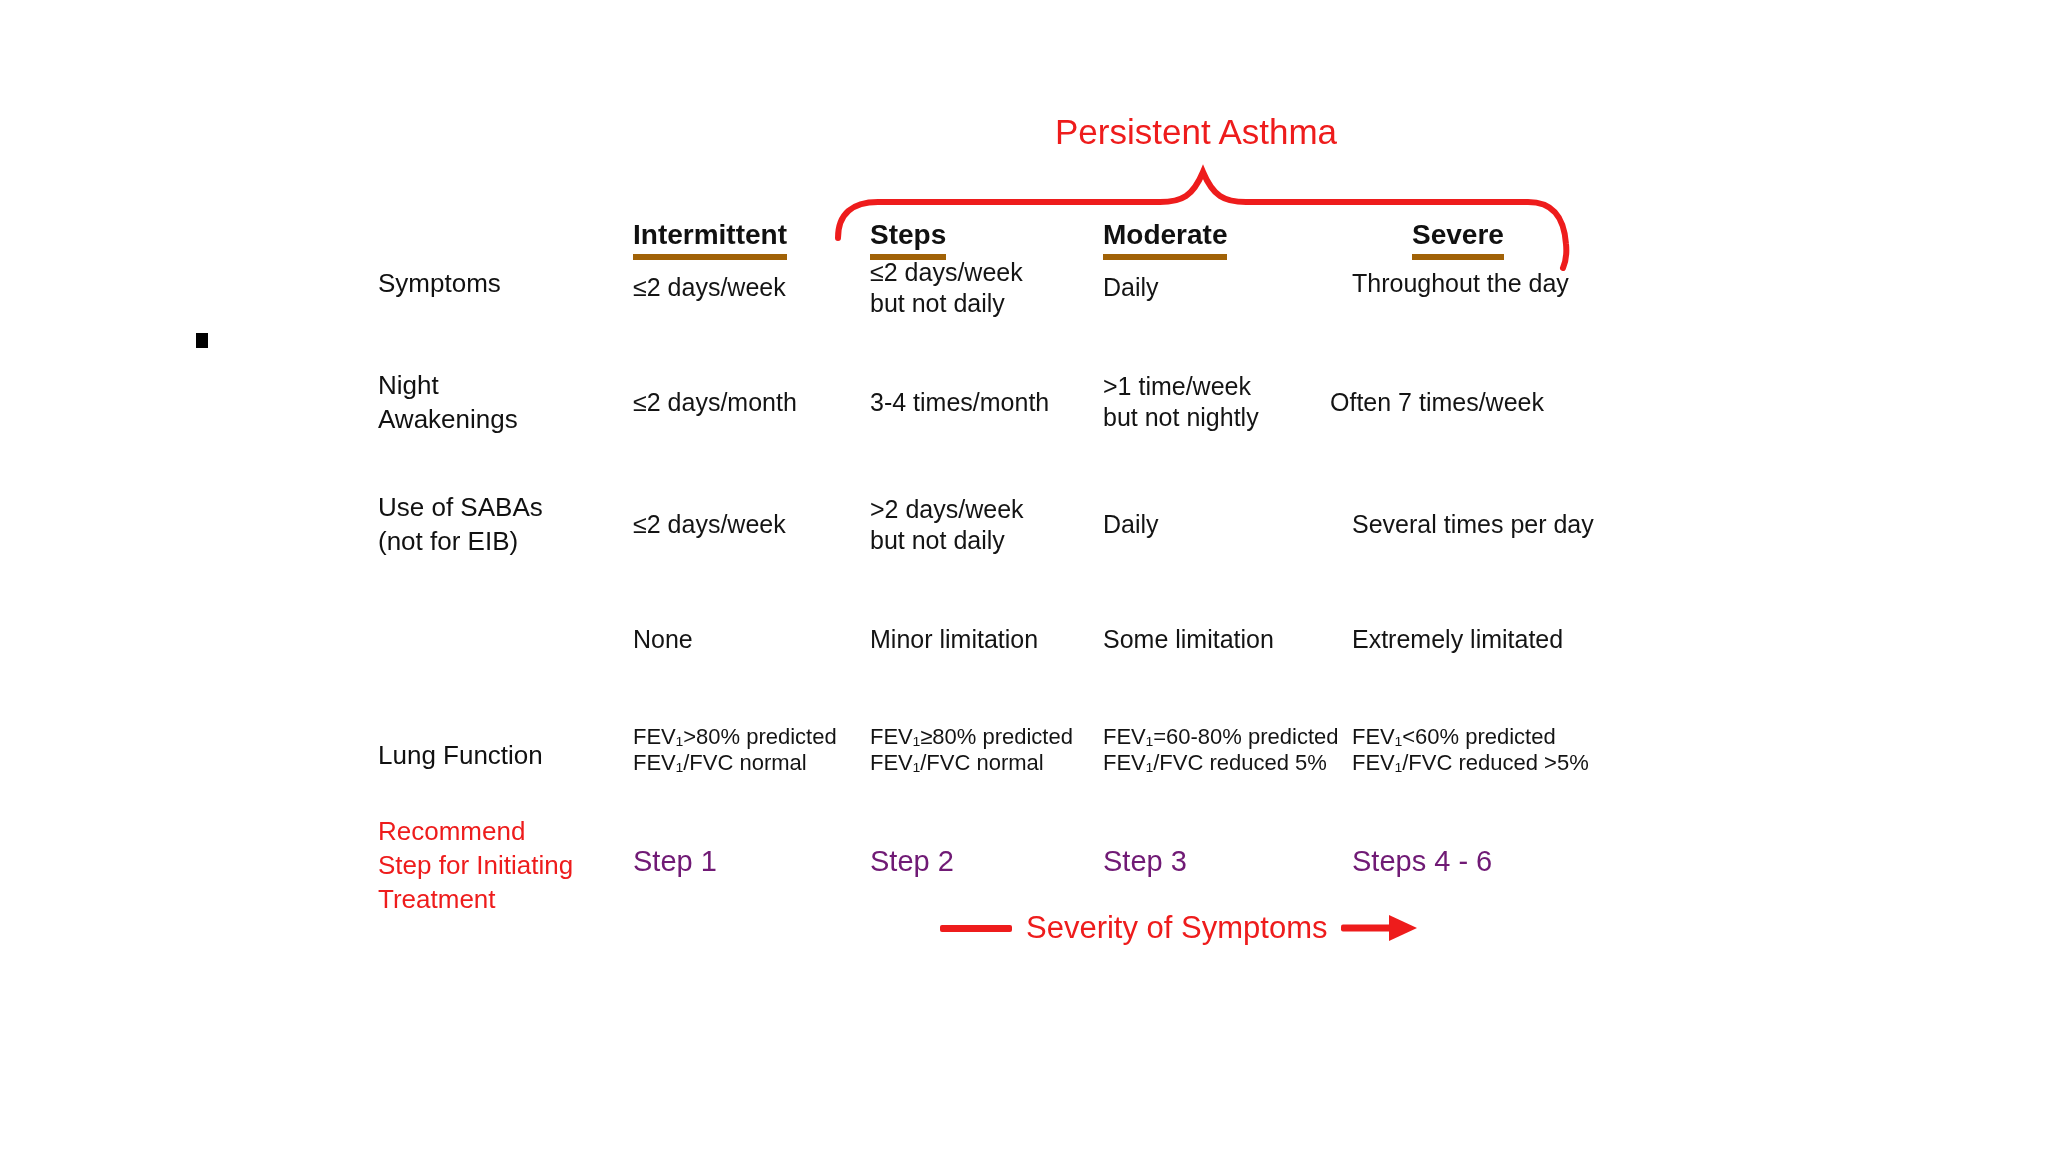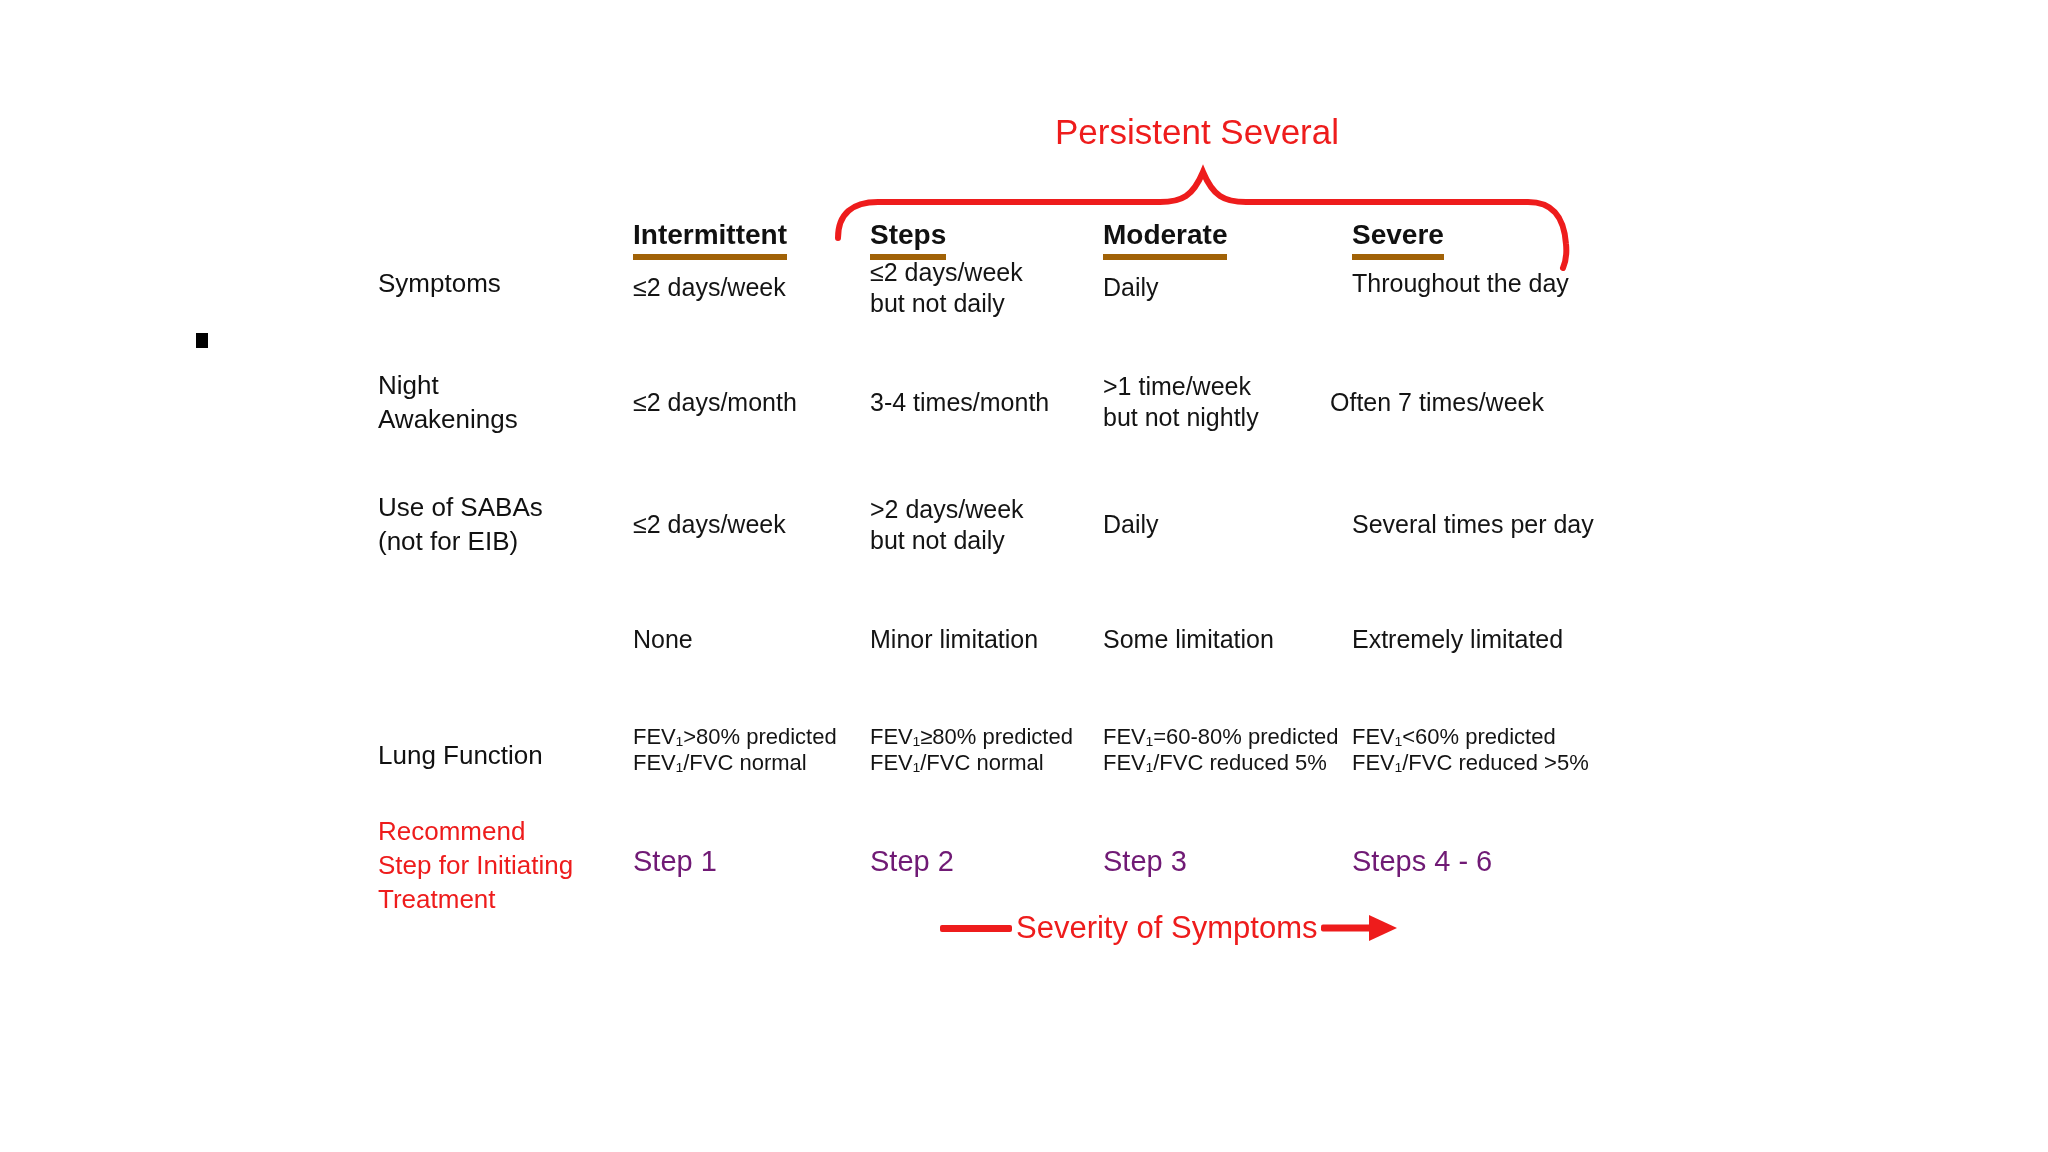--- a/index.html
+++ b/index.html
@@ -76,50 +76,50 @@
     font-size: 29px;
     color: #701a75;
     white-space: nowrap;
   }
 
   .severity {
     position: absolute;
     left: 940px; top: 910px;
     display: flex;
     align-items: center;
-    gap: 4px;
+    gap: 14px;
   }
   .severity-line {
     width: 72px; height: 7px;
     background: #ee1c1c;
     border-radius: 2px;
   }
   .severity-caption {
     font-size: 31px;
     color: #ee1c1c;
     white-space: nowrap;
   }
 </style>
 </head>
 <body>
 
 <div class="slide">
 
   <div class="bullet-marker"></div>
 
-  <div class="title">Persistent Several</div>
+  <div class="title">Persistent Asthma</div>
 
   <svg class="brace-svg" viewBox="0 0 745 118" aria-hidden="true">
     <path d="M 8 80 C 8 56, 22 44, 48 44 L 330 44 C 352 44, 363 38, 373 14 C 383 38, 394 44, 416 44 L 698 44 C 722 44, 734 58, 736 86 C 737 96, 736 103, 733 110" fill="none" stroke="#ee1c1c" stroke-width="6" stroke-linecap="round"></path>
   </svg>
 
   <div class="col-hdr" style="left:633px">Intermittent</div>
   <div class="col-hdr" style="left:870px">Steps</div>
   <div class="col-hdr" style="left:1103px">Moderate</div>
-  <div class="col-hdr" style="left:1352px">Severe</div>
+  <div class="col-hdr" style="left:1412px">Severe</div>
 
   <div class="row-label" style="left:378px;top:266px">Symptoms</div>
   <div class="cell" style="left:633px;top:272px">≤2 days/week</div>
   <div class="cell" style="left:870px;top:257px">≤2 days/week
 but not daily</div>
   <div class="cell" style="left:1103px;top:272px">Daily</div>
   <div class="cell" style="left:1352px;top:268px">Throughout the day</div>
 
   <div class="row-label" style="left:378px;top:368px">Night
 Awakenings</div>

